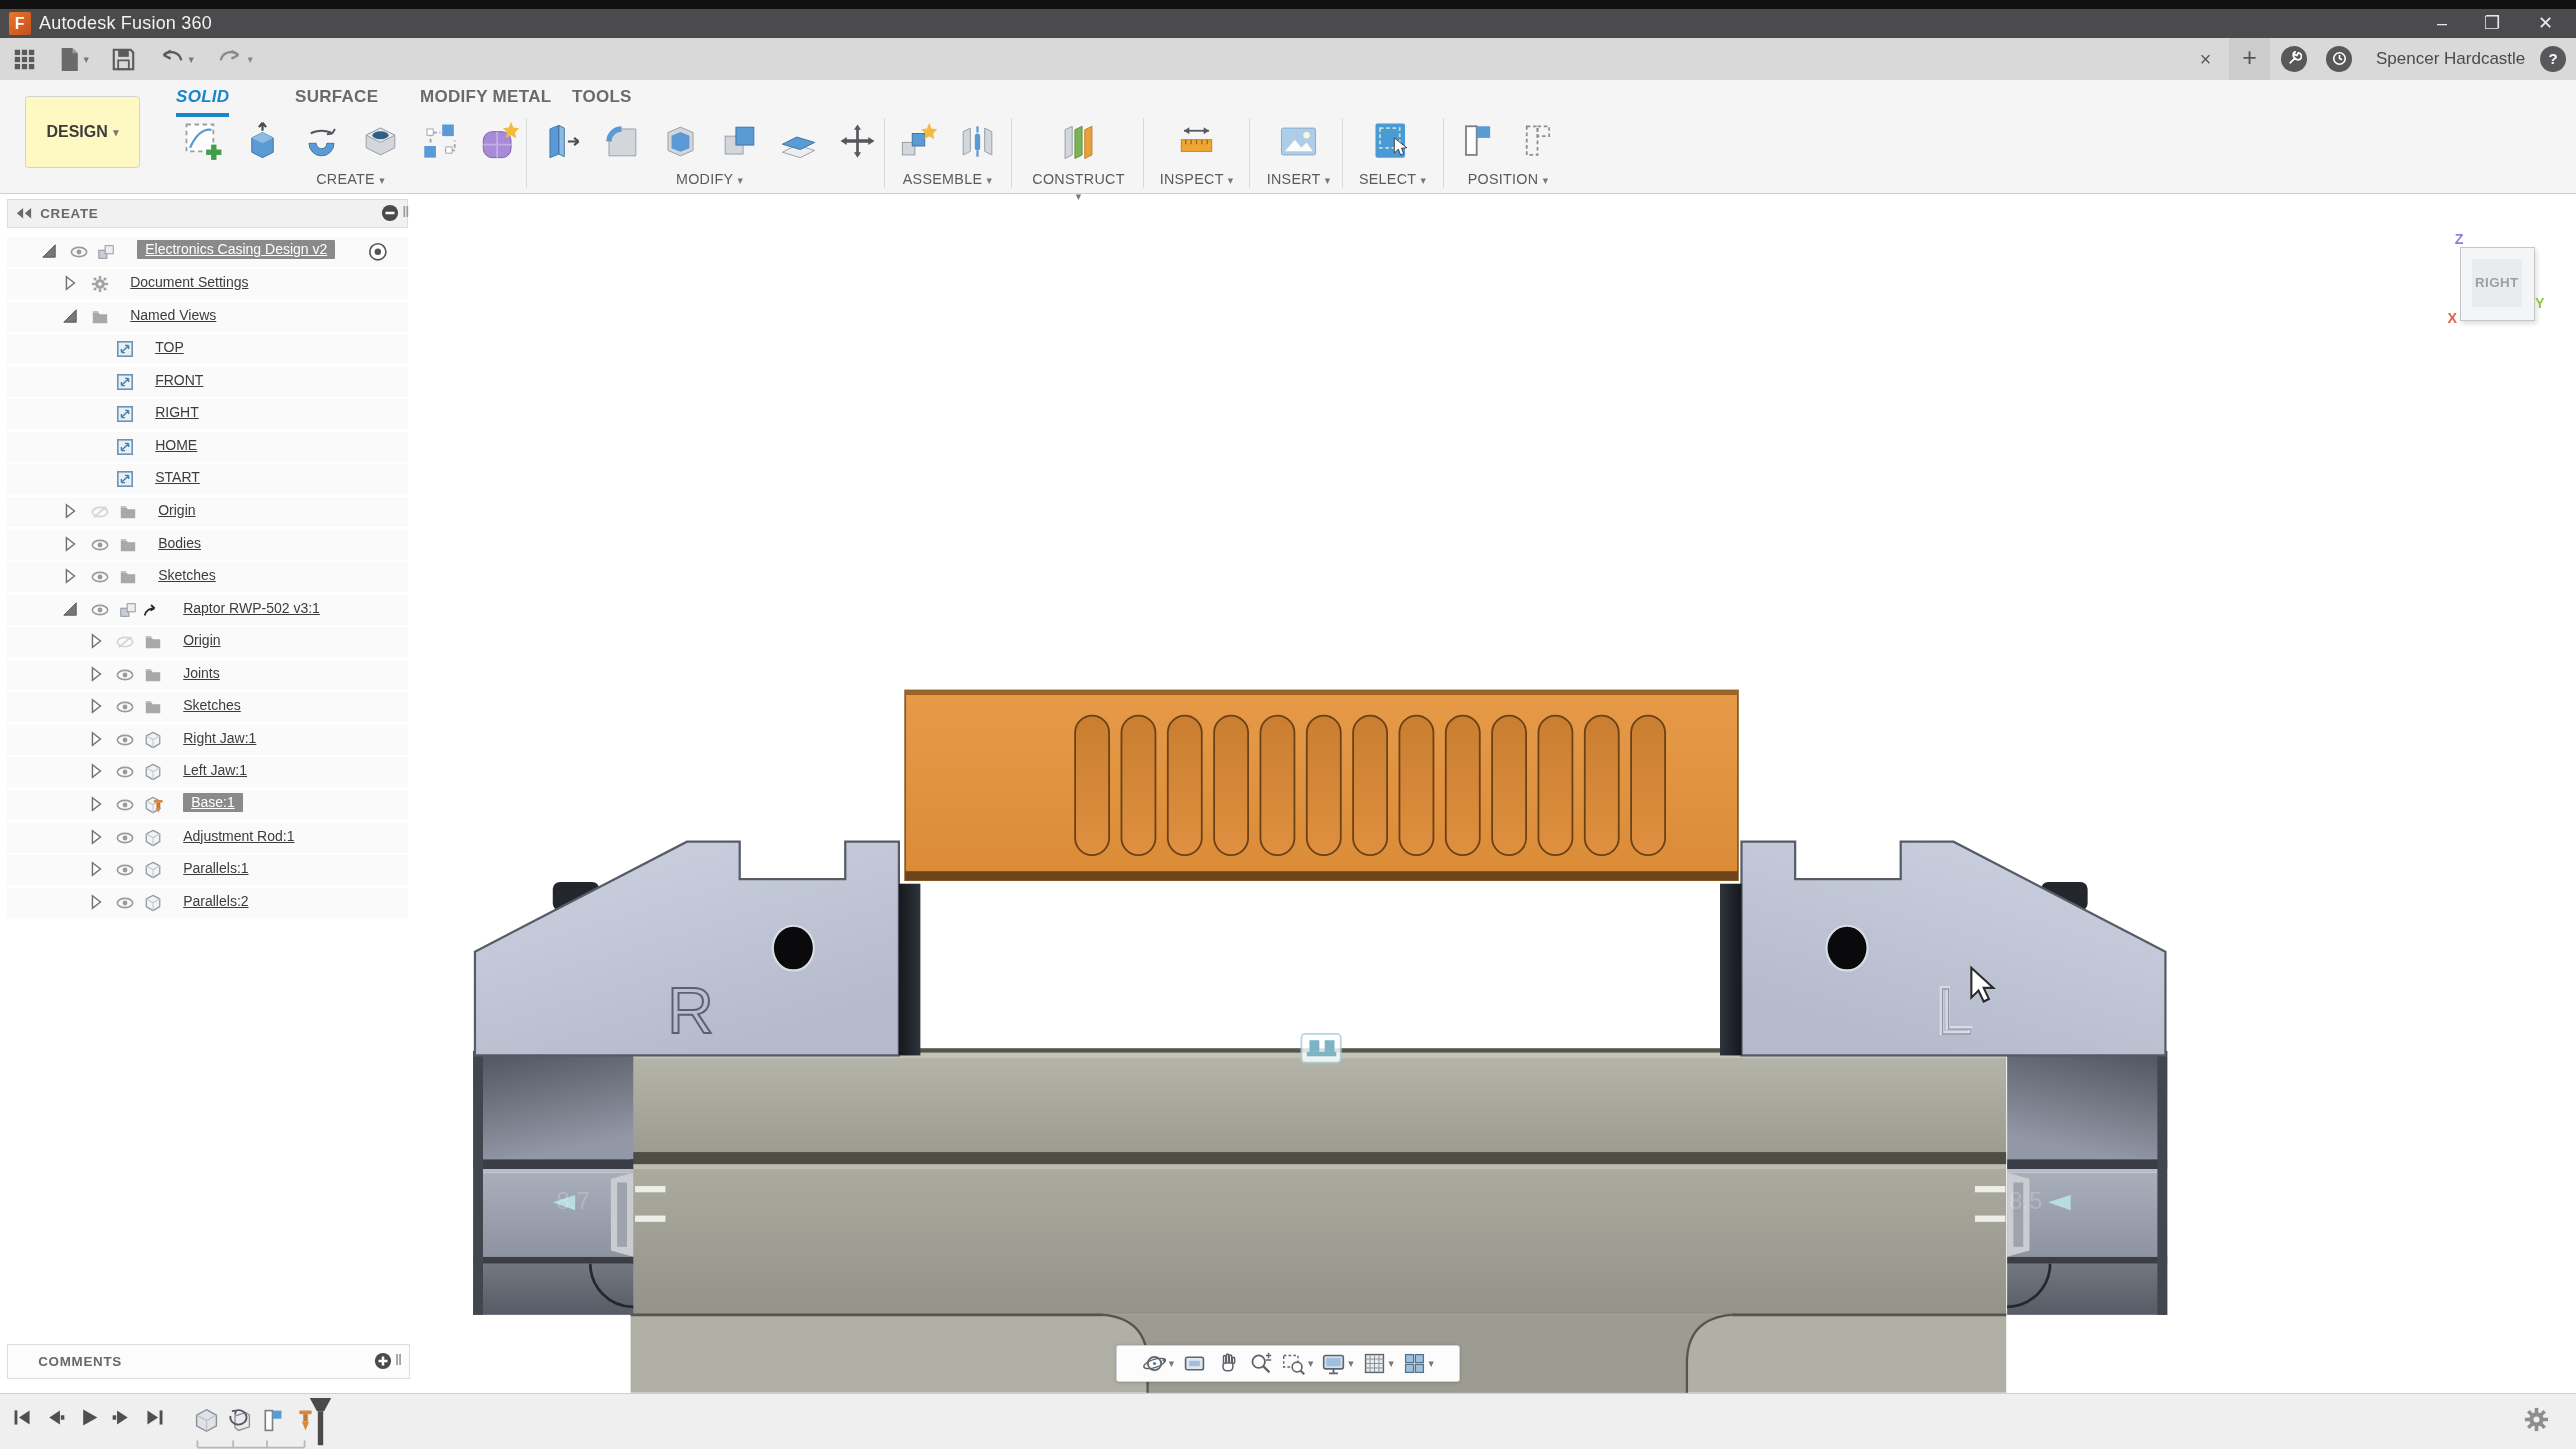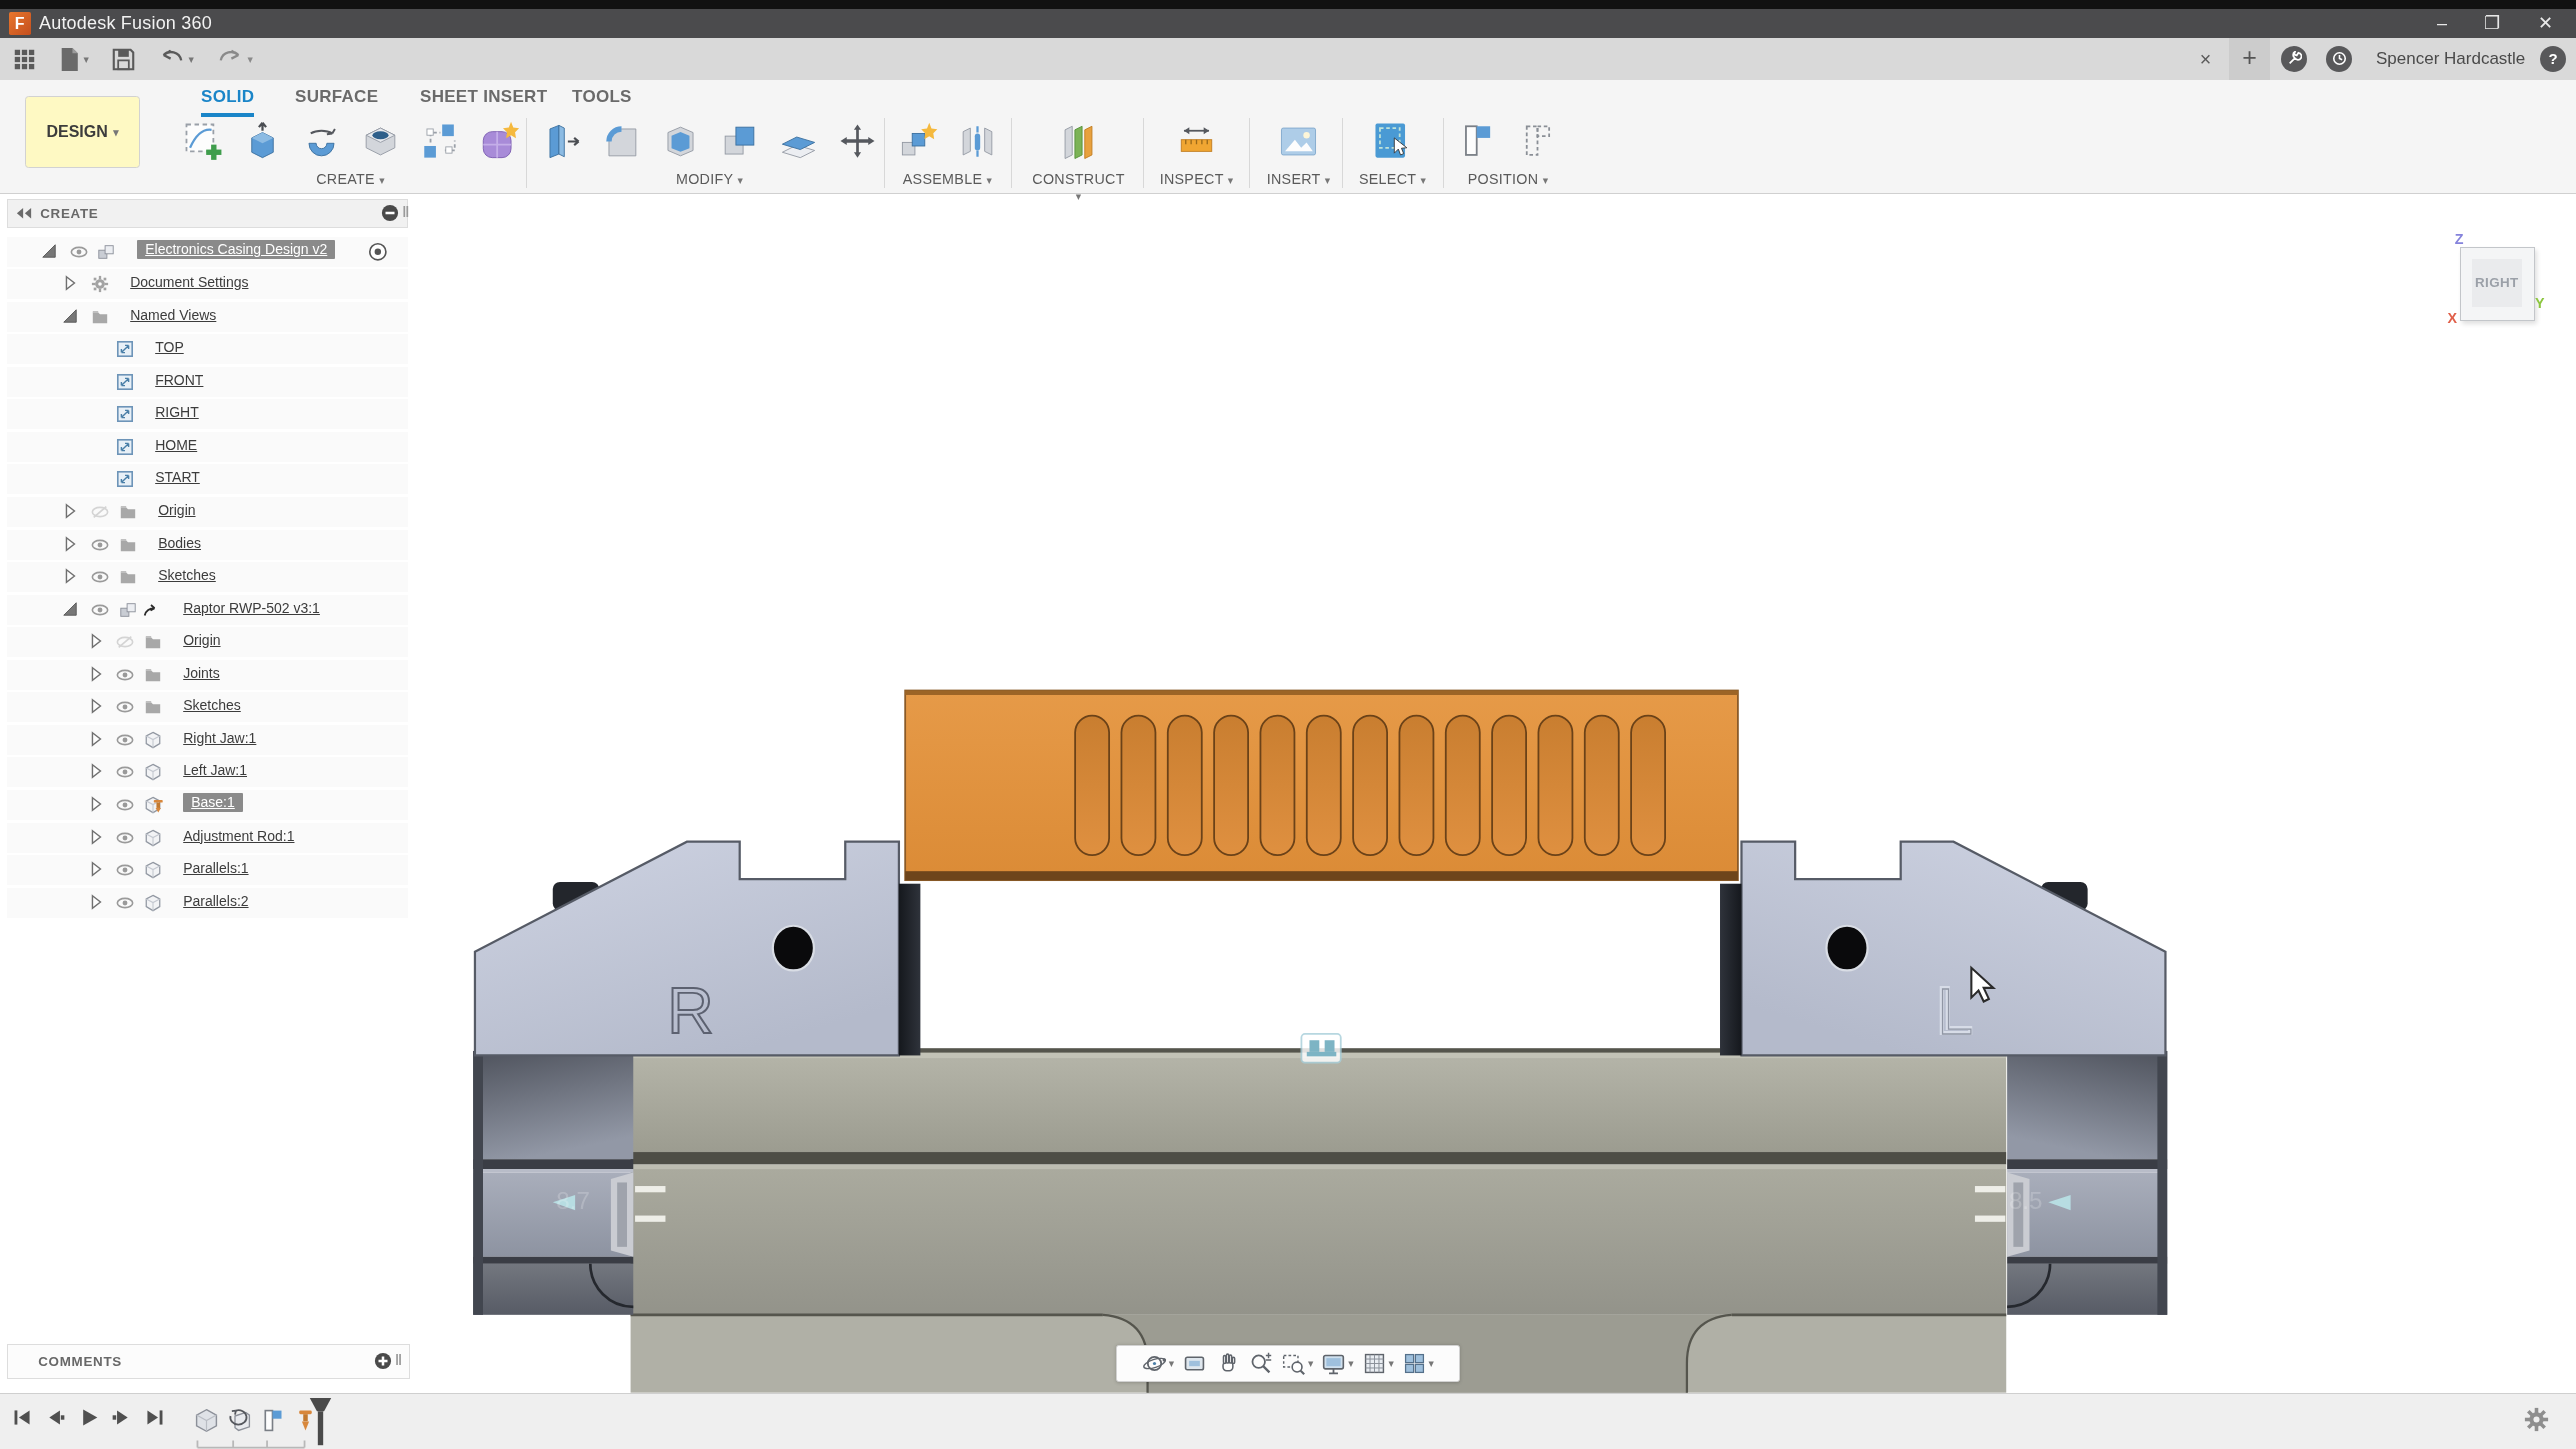--- a/index.html
+++ b/index.html
@@ -249,23 +249,23 @@
     </div>
     <div class="abs" id="user-name">Spencer Hardcastle</div>
     <div class="abs circ-ic" style="left:2540px;">?</div>
   </div>
 
   <div class="abs" id="ribbon">
     <div class="abs" id="design-btn">
       <span>DESIGN</span>
         <span class="caret">▾</span>
     </div>
-    <div class="abs rtab active" style="left:201px;">SOLID</div>
+    <div class="abs rtab active" style="left:176px;font-style:italic;">SOLID</div>
     <div class="abs rtab" style="left:295px;">SURFACE</div>
-    <div class="abs rtab" style="left:420px;">SHEET INSERT</div>
+    <div class="abs rtab" style="left:420px;">MODIFY METAL</div>
     <div class="abs rtab" style="left:572px;">TOOLS</div>
 
     <div class="abs rgroup" style="left:175px;width:351px;">
         <div class="group-icons">
           <div class="ricon">
             <svg width="43" height="43" viewBox="0 0 48 48">
               <rect x="5" y="5" width="30" height="30" fill="#fdfdfd" stroke="#9aa0a8" stroke-width="2" stroke-dasharray="5,4"></rect>
               <path d="M9 31 Q 19 9 33 11" stroke="#5b9bd5" stroke-width="2.5" fill="none"></path>
               <rect x="27" y="33" width="17" height="6" fill="#3f9d4c"></rect>
               <rect x="32.5" y="27.5" width="6" height="17" fill="#3f9d4c"></rect>

